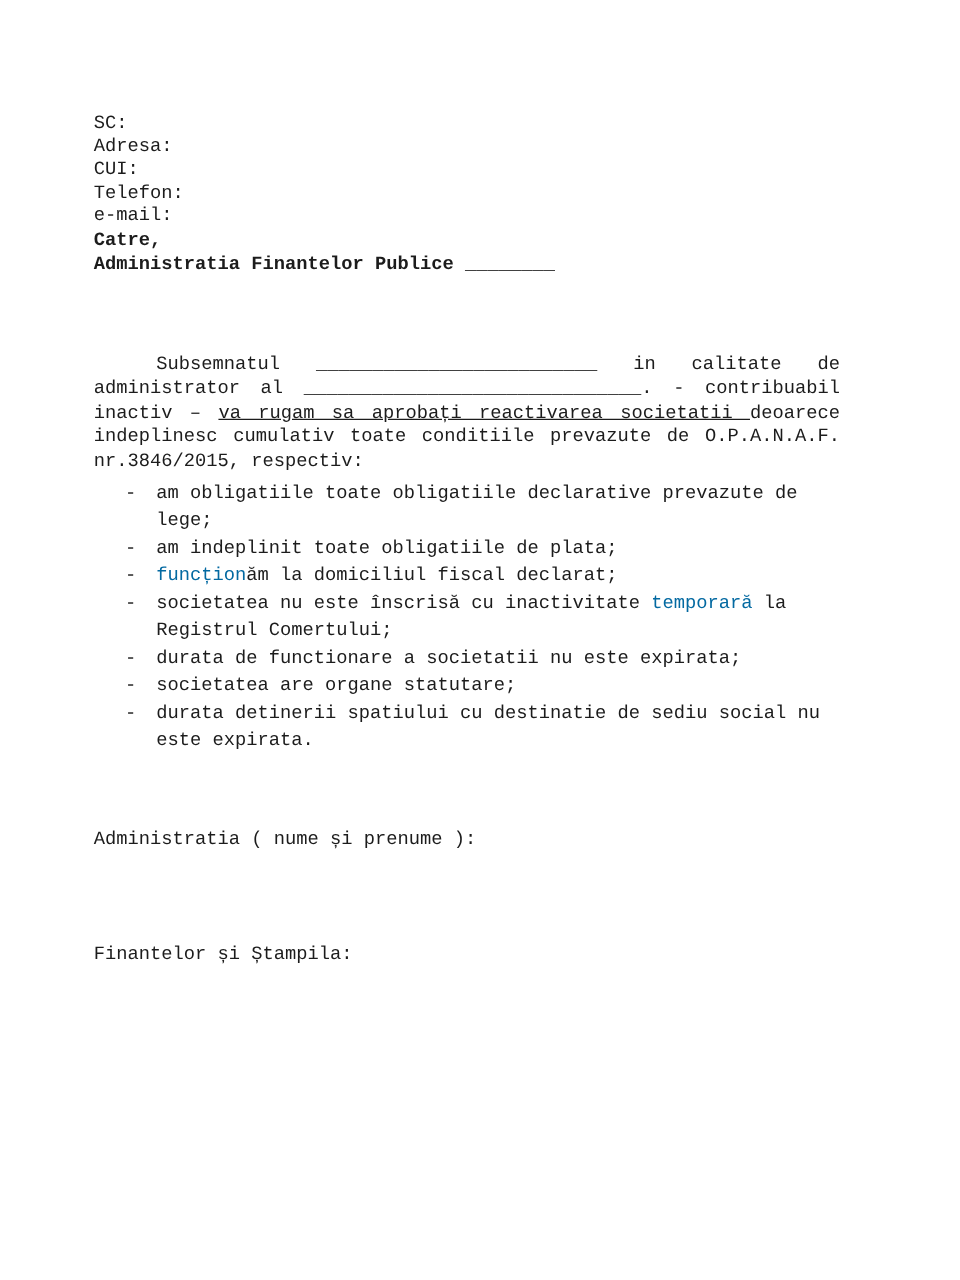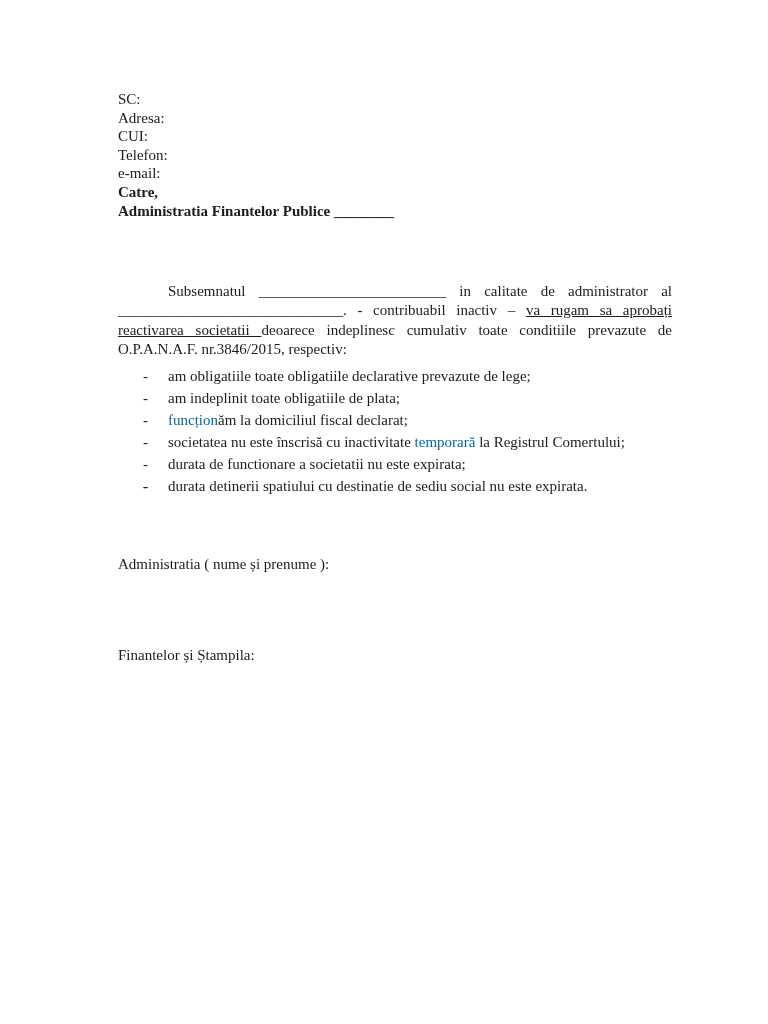--- a/index.html
+++ b/index.html
@@ -7,22 +7,22 @@
     padding: 0;
     background: #ffffff;
   }
   .page {
     position: relative;
     width: 768px;
     height: 1024px;
     margin: 0 auto;
     background: #ffffff;
     box-sizing: border-box;
-    padding: 90px 96px 0 118px;
-    font-family: Liberation Serif, serif;
+    padding: 90px 96px 0 75px;
+    font-family: Liberation Mono, monospace;
     font-size: 15px;
     color: #1c1c1c;
     overflow: hidden;
   }
   .sender div {
     line-height: 18.5px;
     white-space: pre;
   }
   .title-block {
     text-align: left;
@@ -99,20 +99,21 @@
     <div class="li">
       <span class="dash">-</span>
       <span>societatea nu este înscrisă cu inactivitate </span><span class="muted">temporară</span><span> la Registrul Comertului;</span>
     </div>
     <div class="li">
       <span class="dash">-</span>
       <span>durata de functionare a societatii nu este expirata;</span>
     </div>
     <div class="li">
       <span class="dash">-</span>
+      <span>societatea are organe statutare;</span>
     </div>
     <div class="li">
       <span class="dash">-</span>
       <span>durata detinerii spatiului cu destinatie de sediu social nu este expirata.</span>
     </div>
   </div>
 
   <div class="admin-line">Administratia ( nume și prenume ):</div>
 
   <div class="sign-line">Finantelor și Ștampila:</div>

